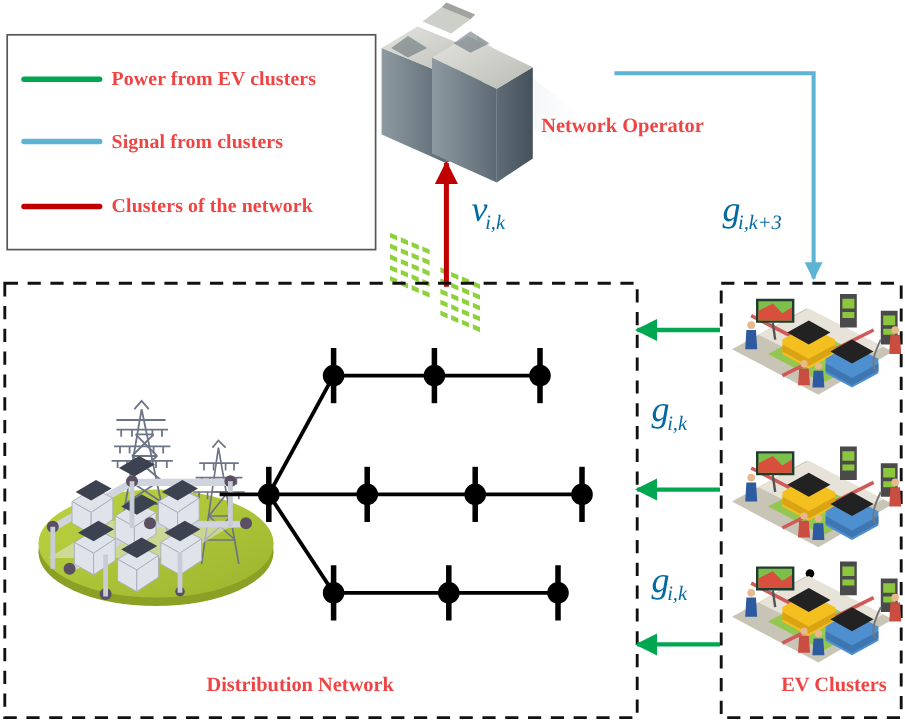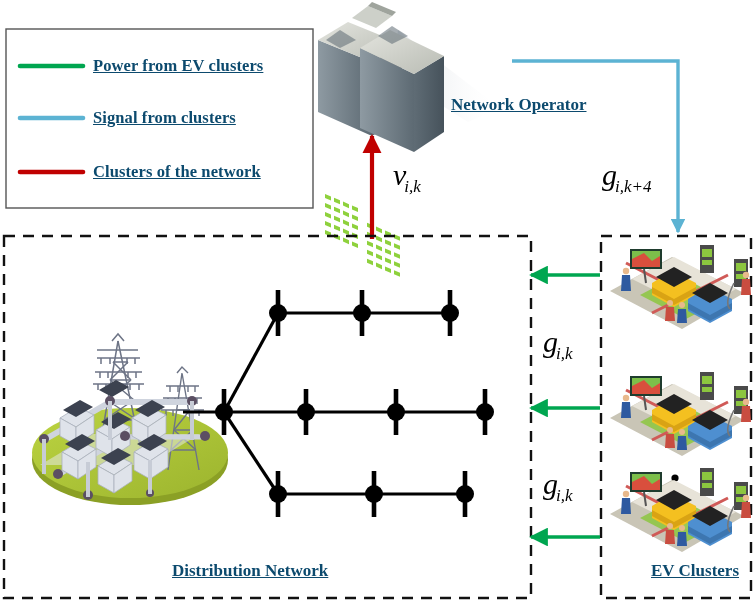--- a/index.html
+++ b/index.html
@@ -1,22 +1,22 @@
 <!DOCTYPE html>
 <html><head>
 <meta charset="utf-8">
 <style>
   html,body{margin:0;padding:0;background:#ffffff;}
   body{width:754px;height:604px;overflow:hidden;
        font-family:"Liberation Serif","DejaVu Serif",serif;}
   #stage{position:relative;width:754px;height:604px;background:#fff;}
   svg.layer{position:absolute;left:0;top:0;width:754px;height:604px;}
-  .lbl{position:absolute;font-weight:bold;color:#0c4a6e;white-space:nowrap;text-decoration:underline;}
+  .lbl{position:absolute;font-weight:bold;color:#ef4444;white-space:nowrap;}
   .legend-text{font-size:16.5px;font-weight:bold;letter-spacing:.1px;}
-  .mathlbl{position:absolute;font-style:italic;color:#000000;
+  .mathlbl{position:absolute;font-style:italic;color:#0369a1;
            font-family:"Liberation Serif","DejaVu Serif",serif;white-space:nowrap;}
   .mathlbl .base{font-size:30px;font-style:italic;}
   .mathlbl .sub{font-size:17px;font-style:italic;
                 position:relative;top:7px;left:-2px;}
   .title{font-size:17px;font-weight:bold;}
 </style>
 </head>
 <body>
 
 <div id="stage">
@@ -397,21 +397,21 @@
 
   <div class="lbl title" style="left:172px;top:561px;">Distribution Network</div>
 
   <div class="lbl title" style="left:631px;top:561px;margin-left:20px;">EV Clusters</div>
 
   <div class="mathlbl" style="left:393px;top:158px;">
     <span class="base">v</span><span class="sub">i,k</span>
   </div>
 
   <div class="mathlbl" style="left:602px;top:158px;">
-    <span class="base">g</span><span class="sub">i,k+4</span>
+    <span class="base">g</span><span class="sub">i,k+3</span>
   </div>
 
   <div class="mathlbl" style="left:543px;top:325px;">
     <span class="base">g</span><span class="sub">i,k</span>
   </div>
 
   <div class="mathlbl" style="left:543px;top:467px;">
     <span class="base">g</span><span class="sub">i,k</span>
   </div>
 

